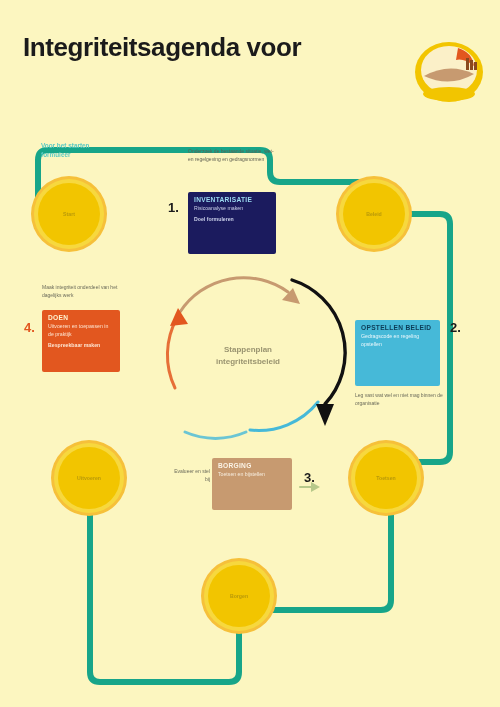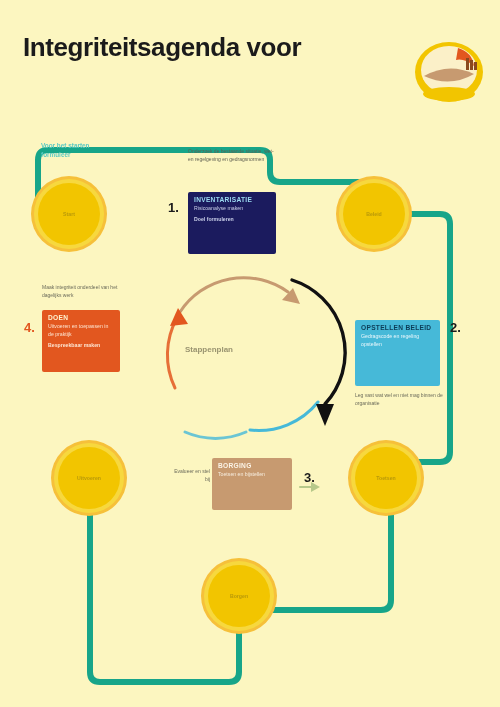--- a/index.html
+++ b/index.html
@@ -98,21 +98,21 @@
   
   #step4{left:24px;top:310px;}
   #step4 .num{left:0;top:10px;color:#E2571F;}
   #step4 .box{left:18px;top:0;width:78px;height:62px;background:#E2571F;}
   #step4 .hdr{color:#FFF3D0;}
   #step4 .bdy{color:#FDE3CF;}
   #step4 .cap{left:18px;top:-26px;width:84px;color:#6b6b5a;}
 
   
   .centre{
-    position:absolute;left:185px;top:344px;width:126px;text-align:left;
+    position:absolute;left:185px;top:344px;width:126px;text-align:center;
     font-size:8px;line-height:1.45;font-weight:bold;color:#9a9470;
   }
 </style>
 </head>
 <body>
 
 <div id="stage">
 
   <div class="title">
     <div>Integriteitsagenda voor</div>
@@ -174,20 +174,21 @@
   </div>
   <div class="node n4">
     <span>Toetsen</span>
   </div>
   <div class="node n5">
     <span>Borgen</span>
   </div>
 
   <div class="centre">
     <div>Stappenplan</div>
+    <div>integriteitsbeleid</div>
   </div>
 
   <div class="card" id="step1">
     <div class="cap">Onderzoek de bestaande situatie, wet- en regelgeving en gedragsnormen</div>
     <div class="num">1.</div>
     <div class="box">
       <div class="hdr">INVENTARISATIE</div>
       <div class="bdy">
         <span>Risicoanalyse maken</span>
         <b>Doel formuleren</b>

